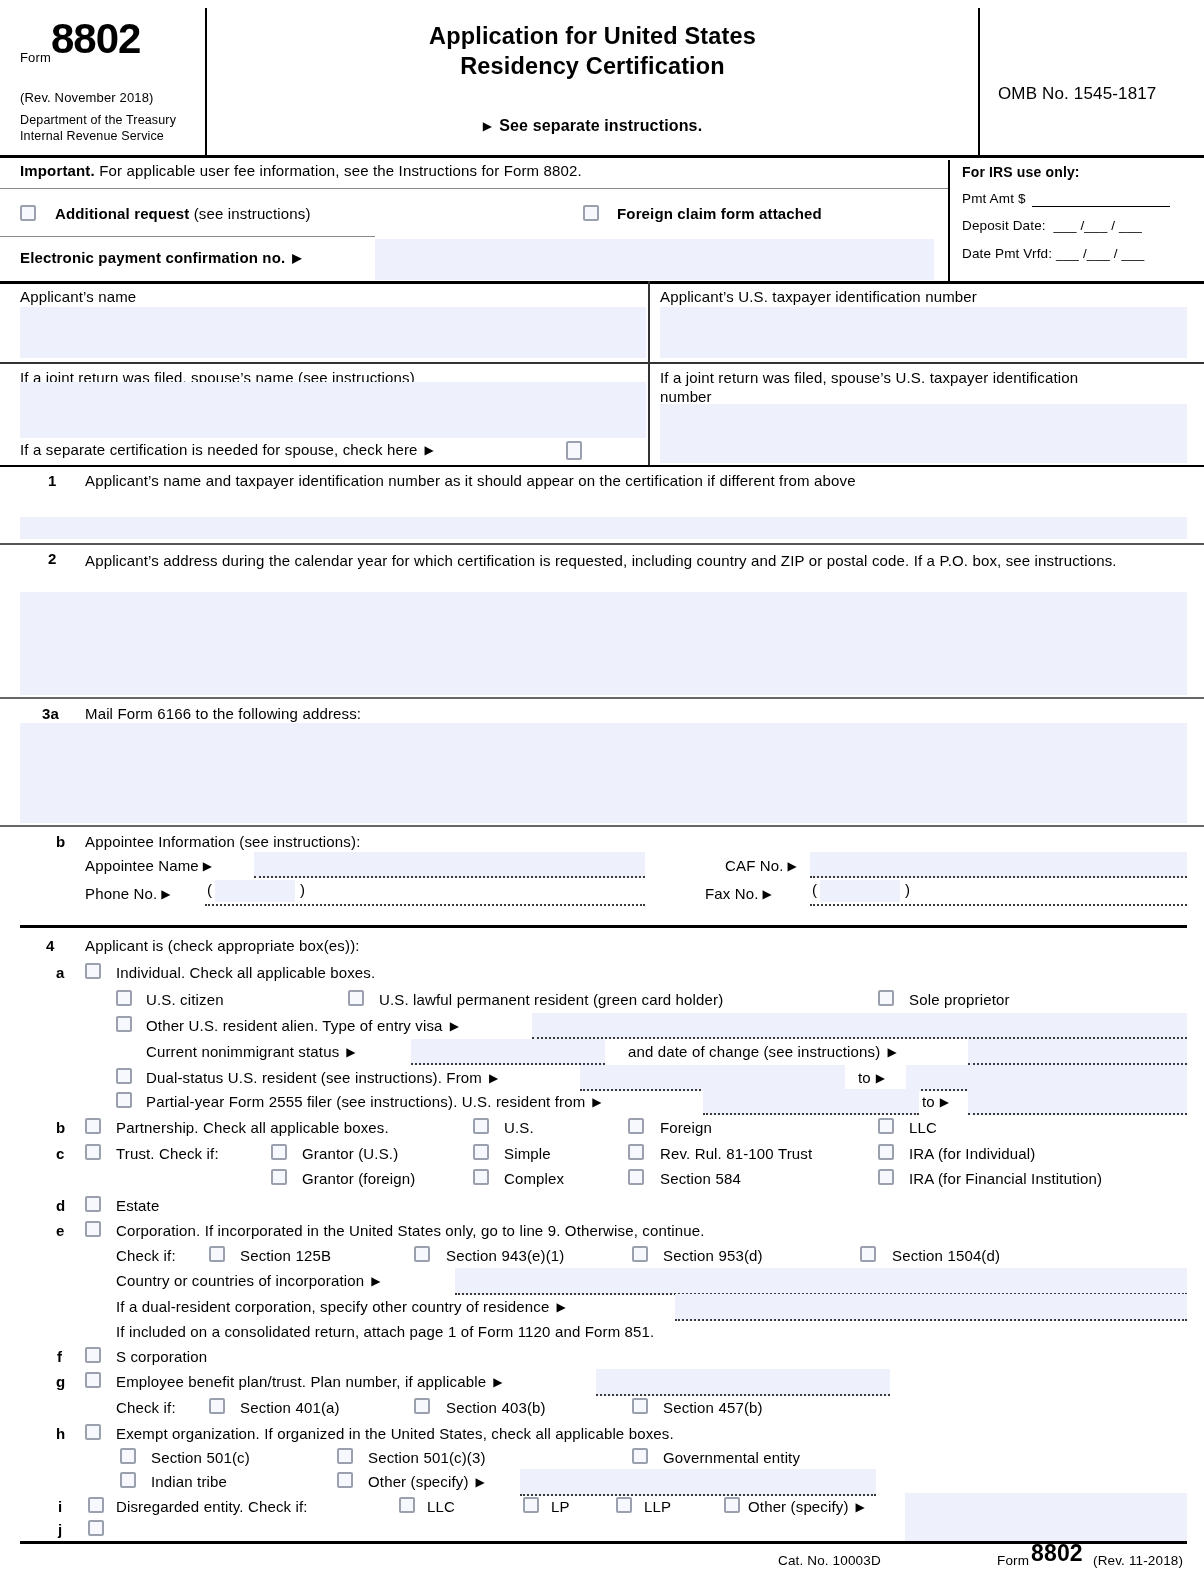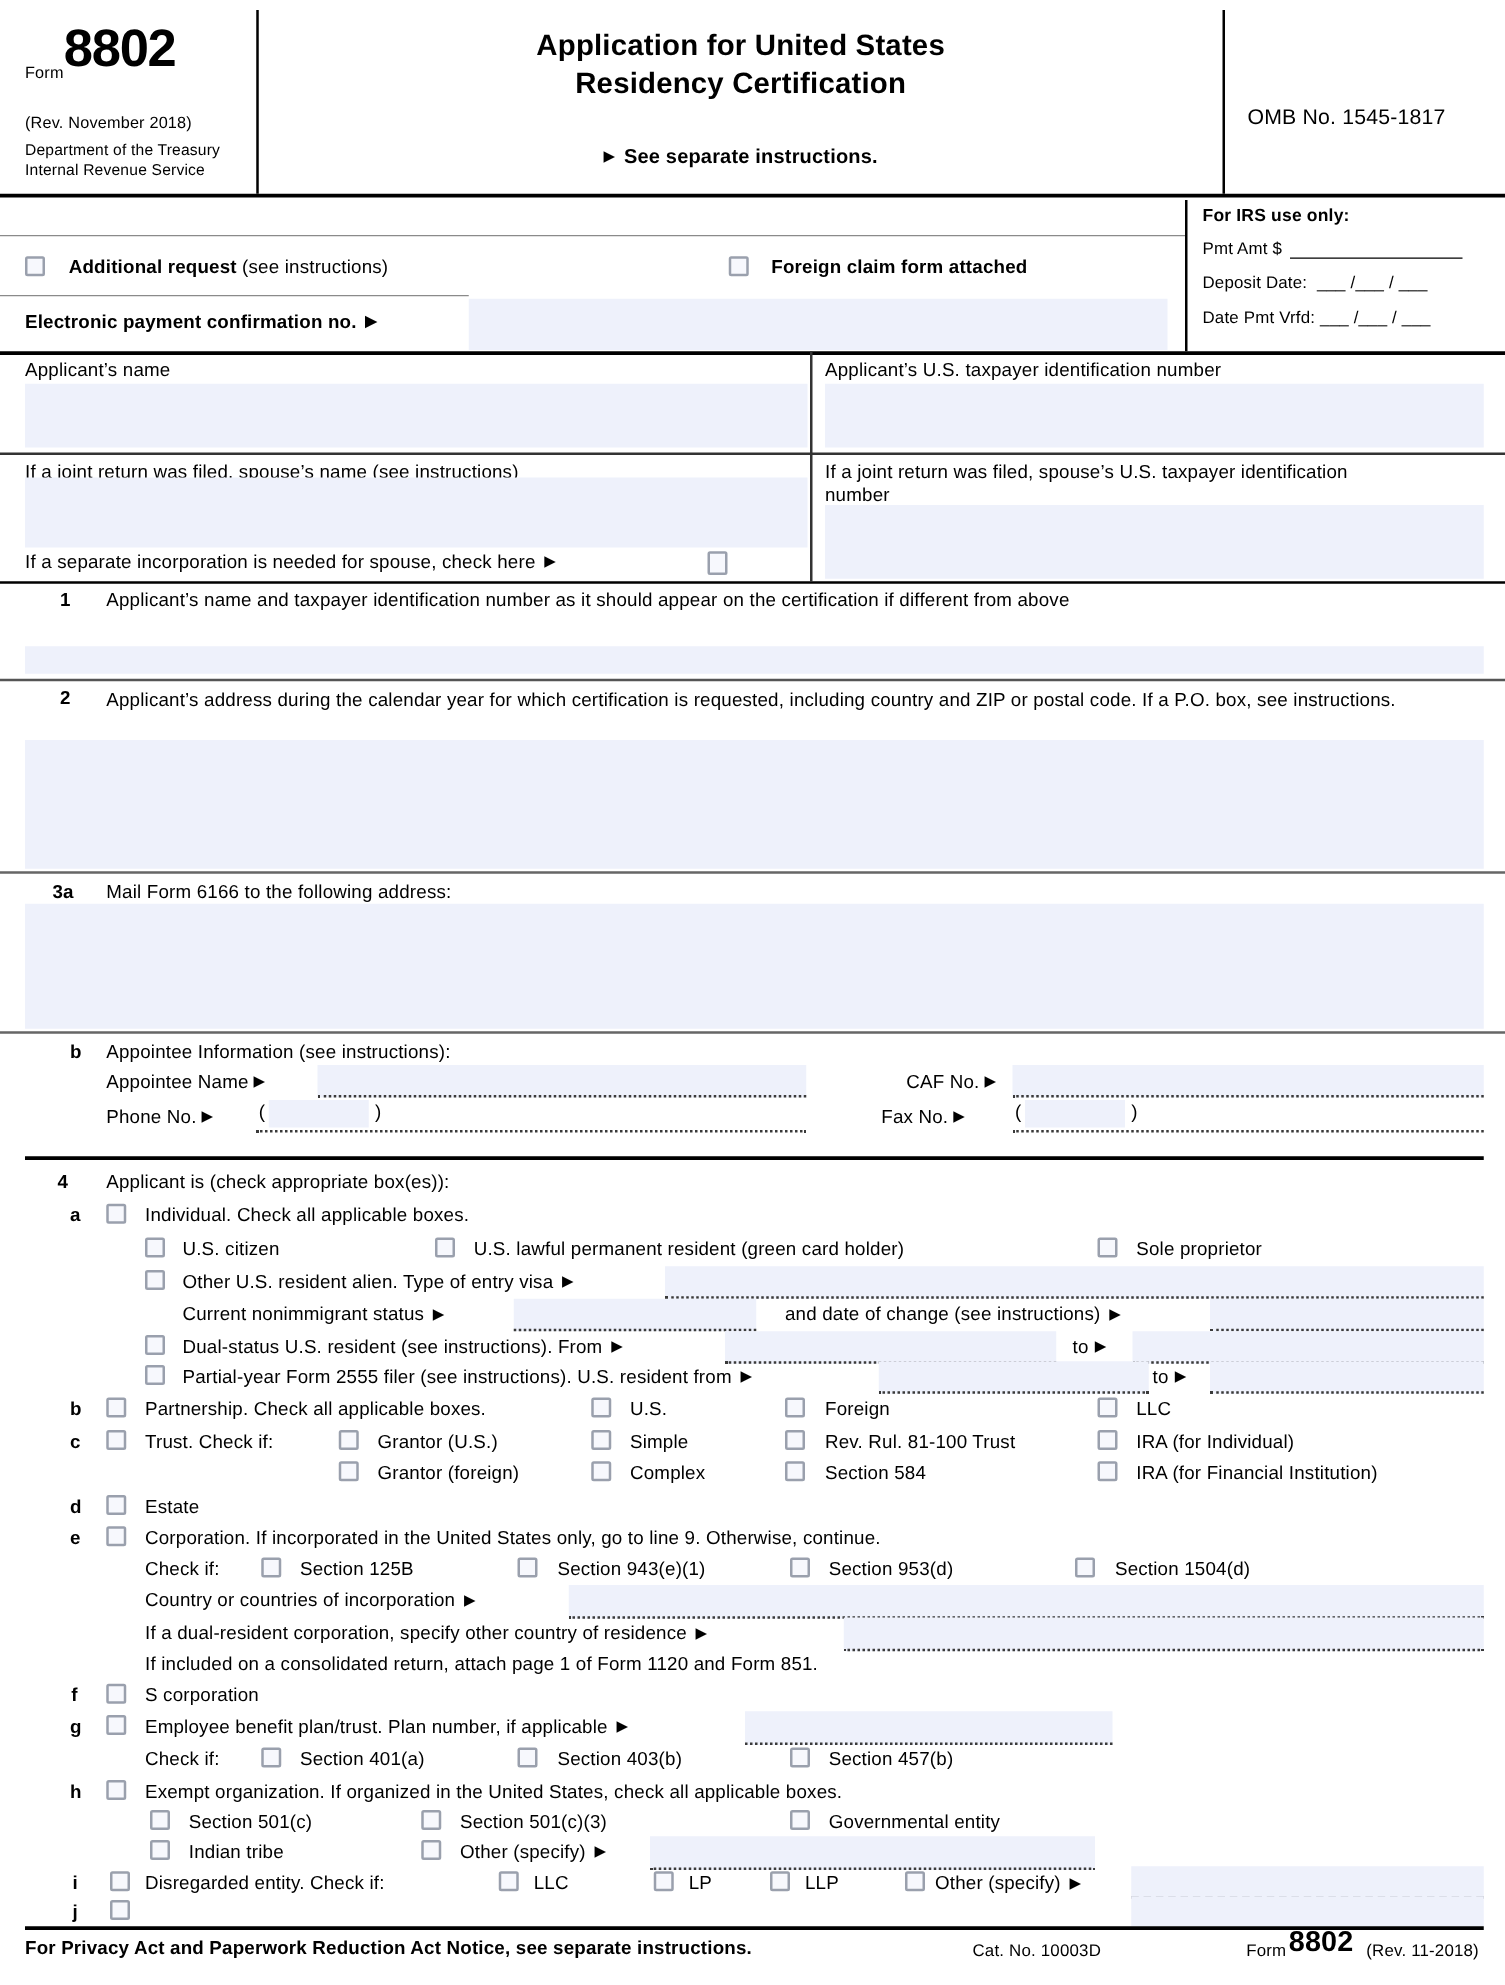--- a/index.html
+++ b/index.html
@@ -34,20 +34,23 @@
   <div class="ab" style="left:20px;top:113px;font-size:12.5px;line-height:15px">Department of the Treasury</div>
   <div class="ab" style="left:20px;top:129px;font-size:12.5px;line-height:15px">Internal Revenue Service</div>
 
   <div class="ab b c" style="left:207px;top:22px;width:771px;font-size:23.5px;line-height:29px">Application for United States</div>
   <div class="ab b c" style="left:207px;top:52px;width:771px;font-size:23.5px;line-height:29px">Residency Certification</div>
   <div class="ab c" style="left:207px;top:116px;width:771px;font-size:16px">
     <span class="ar arl">▶</span><span class="b">See separate instructions.</span>
   </div>
   <div class="ab" style="left:998px;top:84px;font-size:17px">OMB No. 1545-1817</div>
 
+  <div class="ab" style="left:20px;top:161px">
+    <span class="b">Important.</span><span> For applicable user fee information, see the Instructions for Form 8802.</span>
+  </div>
   <div class="hl ltgray" style="left:0;top:188px;width:948px;height:1px"></div>
 
   <div class="cb" style="left:20px;top:205px"></div>
   <div class="ab" style="left:55px;top:204px">
     <span class="b">Additional request</span><span> (see instructions)</span>
   </div>
   <div class="cb" style="left:583px;top:205px"></div>
   <div class="ab b" style="left:617px;top:204px">Foreign claim form attached</div>
 
   <div class="hl ltgray" style="left:0;top:236px;width:375px;height:1px"></div>
@@ -73,21 +76,21 @@
   <div class="ab" style="left:660px;top:287px">Applicant’s U.S. taxpayer identification number</div>
   <div class="fld" style="left:20px;top:307px;width:626px;height:51px"></div>
   <div class="fld" style="left:660px;top:307px;width:527px;height:51px"></div>
   <div class="hl" style="left:0;top:362px;width:1204px;height:1.5px;background:#333"></div>
 
   <div class="ab" style="left:20px;top:368px">If a joint return was filed, spouse’s name (see instructions)</div>
   <div class="ab wrap" style="left:660px;top:368px;width:420px">If a joint return was filed, spouse’s U.S. taxpayer identification number</div>
   <div class="fld" style="left:20px;top:382px;width:626px;height:56px"></div>
   <div class="fld" style="left:660px;top:404px;width:527px;height:59px"></div>
   <div class="ab" style="left:20px;top:440px">
-    <span>If a separate incorporation is needed for spouse, check here</span><span class="ar">▶</span>
+    <span>If a separate certification is needed for spouse, check here</span><span class="ar">▶</span>
   </div>
   <div class="cb" style="left:566px;top:441px;height:19px"></div>
   <div class="hl" style="left:0;top:465px;width:1204px;height:2px"></div>
 
   <div class="ab b" style="left:48px;top:471px">1</div>
   <div class="ab wrap" style="left:85px;top:471px;width:1090px">Applicant’s name and taxpayer identification number as it should appear on the certification if different from above</div>
   <div class="fld" style="left:20px;top:517px;width:1167px;height:22px"></div>
   <div class="hl" style="left:0;top:543px;width:1204px;height:1.5px;background:#555"></div>
 
   <div class="ab b" style="left:48px;top:549px">2</div>
@@ -291,19 +294,18 @@
   <div class="ab" style="left:748px;top:1497px">
     <span>Other (specify)</span><span class="ar">▶</span>
   </div>
   <div class="fld dash" style="left:905px;top:1493px;width:282px;height:24px"></div>
 
   <div class="ab b" style="left:58px;top:1520px">j</div>
   <div class="cb" style="left:88px;top:1520px"></div>
   <div class="fld" style="left:905px;top:1517px;width:282px;height:24px"></div>
 
   <div class="hl" style="left:20px;top:1541px;width:1167px;height:2.5px"></div>
-  <div class="ab b" style="left:20px;top:1549px">For Privacy Act and Paperwork Reduction Act Notice, see separate instructions.</div>
   <div class="ab" style="left:778px;top:1551px;font-size:13.5px">Cat. No. 10003D</div>
   <div class="ab" style="left:997px;top:1551px;font-size:13.5px">Form</div>
   <div class="ab b" style="left:1031px;top:1542px;font-size:23px;line-height:23px">8802</div>
   <div class="ab" style="left:1093px;top:1551px;font-size:13.5px">(Rev. 11-2018)</div>
 
 </div>
 
 </body></html>

